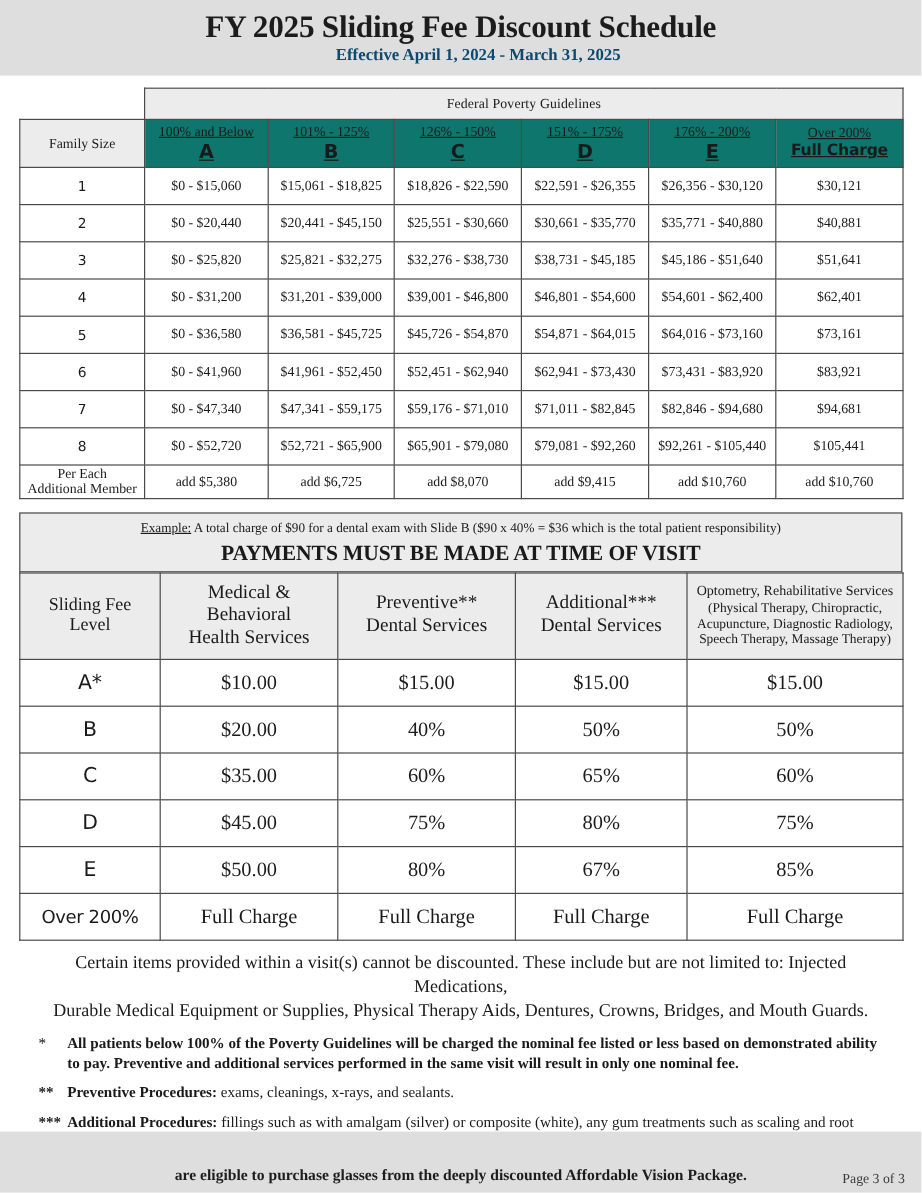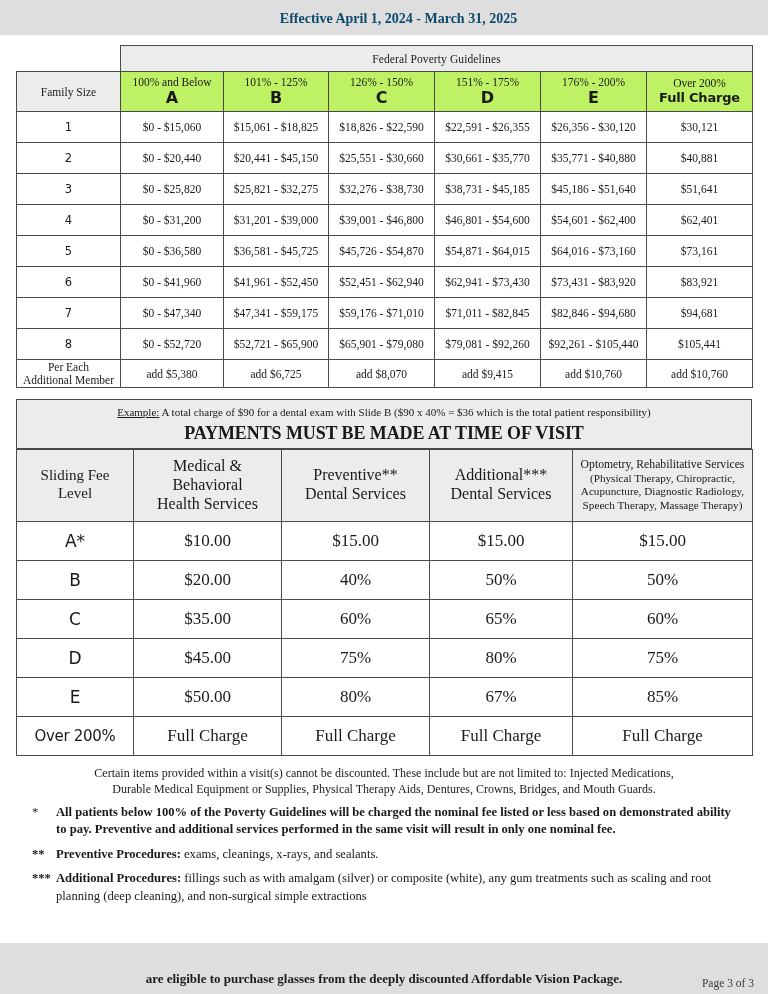--- a/index.html
+++ b/index.html
@@ -61,23 +61,24 @@
   #fpl-table td { font-size: 11.5px; }
   .noborder { border: none !important; background: #ffffff; }
   .fpl-span {
     background: #ececec;
     font-size: 15.5px;
     font-weight: bold;
     letter-spacing: .1px;
     height: 26px;
   }
   .fpl-colhead {
-    background: #bef264;
+    background: #0f766e;
     height: 40px;
     line-height: 1.12;
+    text-decoration: underline;
   }
   .fpl-colhead .pct { font-size: 11.5px; display: block; }
   .fpl-colhead .ltr {
     display: block;
     font-family: "DejaVu Sans", sans-serif;
     font-weight: bold;
     font-size: 16px;
     margin-top: 1px;
   }
   .fpl-colhead .ltr.small {
@@ -146,21 +147,21 @@
   .lvl.over {
     font-size: 15px;
     letter-spacing: -0.3px;
   }
   .fee-val { font-size: 17px; }
 
   
   #notes { padding: 9px 30px 0 30px; }
   .note-center {
     text-align: center;
-    font-size: 12px;
+    font-size: 15px;
     line-height: 1.35;
   }
   .note-item {
     display: flex;
     margin-top: 7px;
     font-size: 12.6px;
     line-height: 1.38;
   }
   .note-mark {
     flex: 0 0 auto;
@@ -196,20 +197,21 @@
     font-size: 11.5px;
     color: #3a3a3a;
   }
 </style>
 </head>
 <body>
 
 <div id="page">
 
   <div class="title-band">
+    <div class="doc-title">FY 2025 Sliding Fee Discount Schedule</div>
     <div class="doc-subtitle">Effective April 1, 2024 - March 31, 2025</div>
   </div>
 
   <div id="fpl-wrap">
     <table class="tbl" id="fpl-table">
       <colgroup>
         <col style="width:104px">
           <col style="width:103px">
           <col style="width:105px">
         <col style="width:106px">

